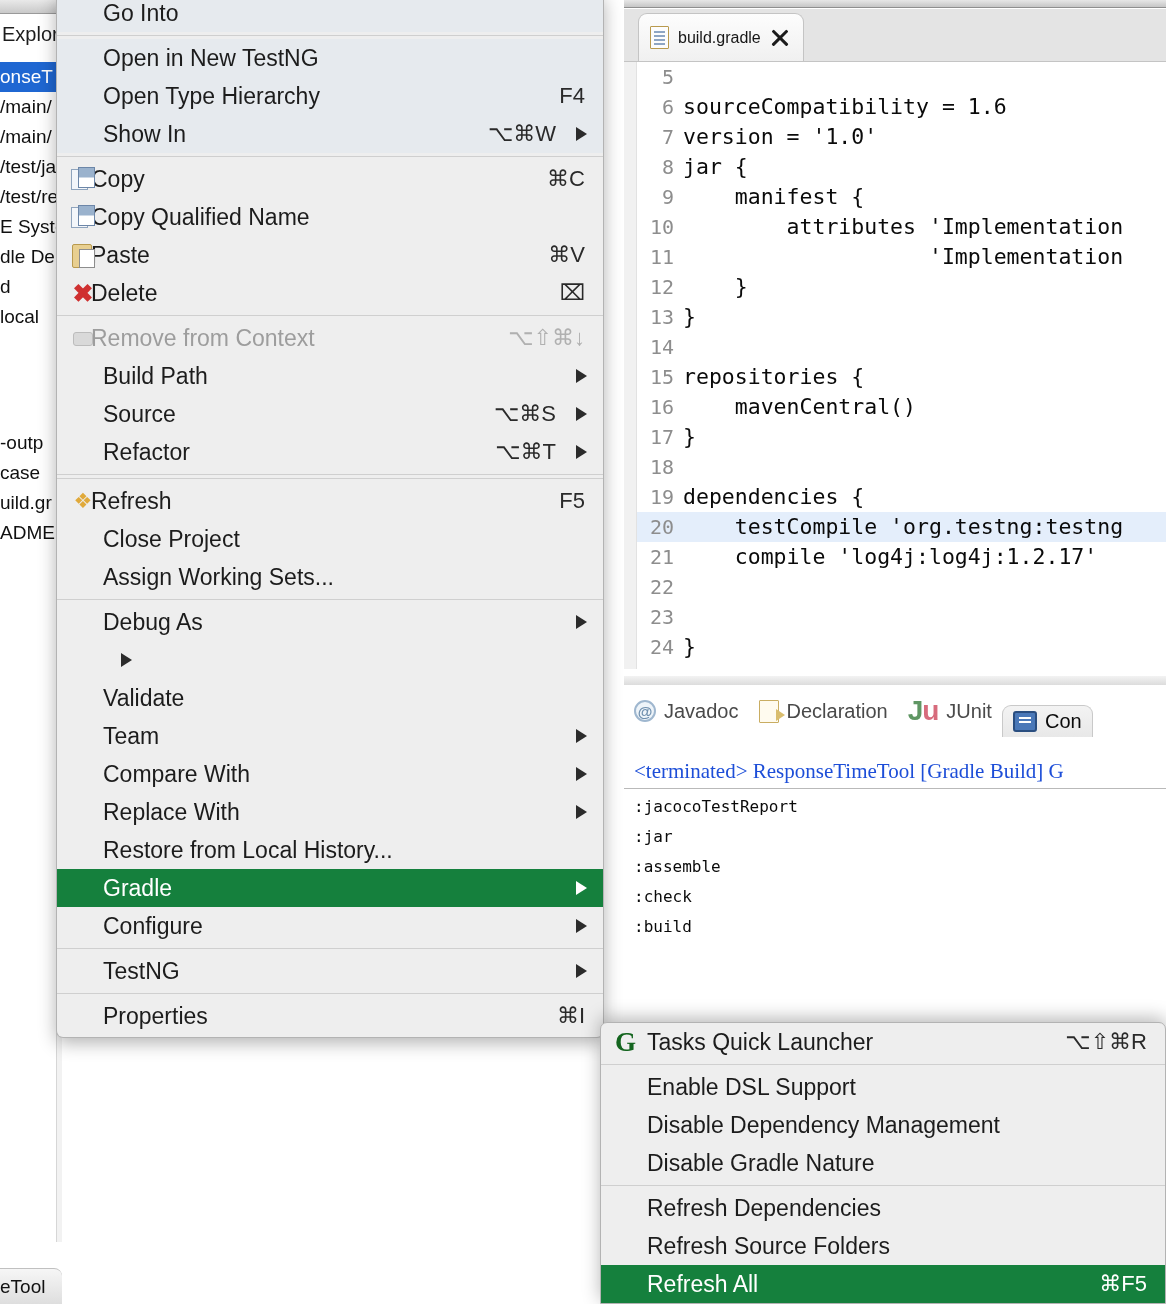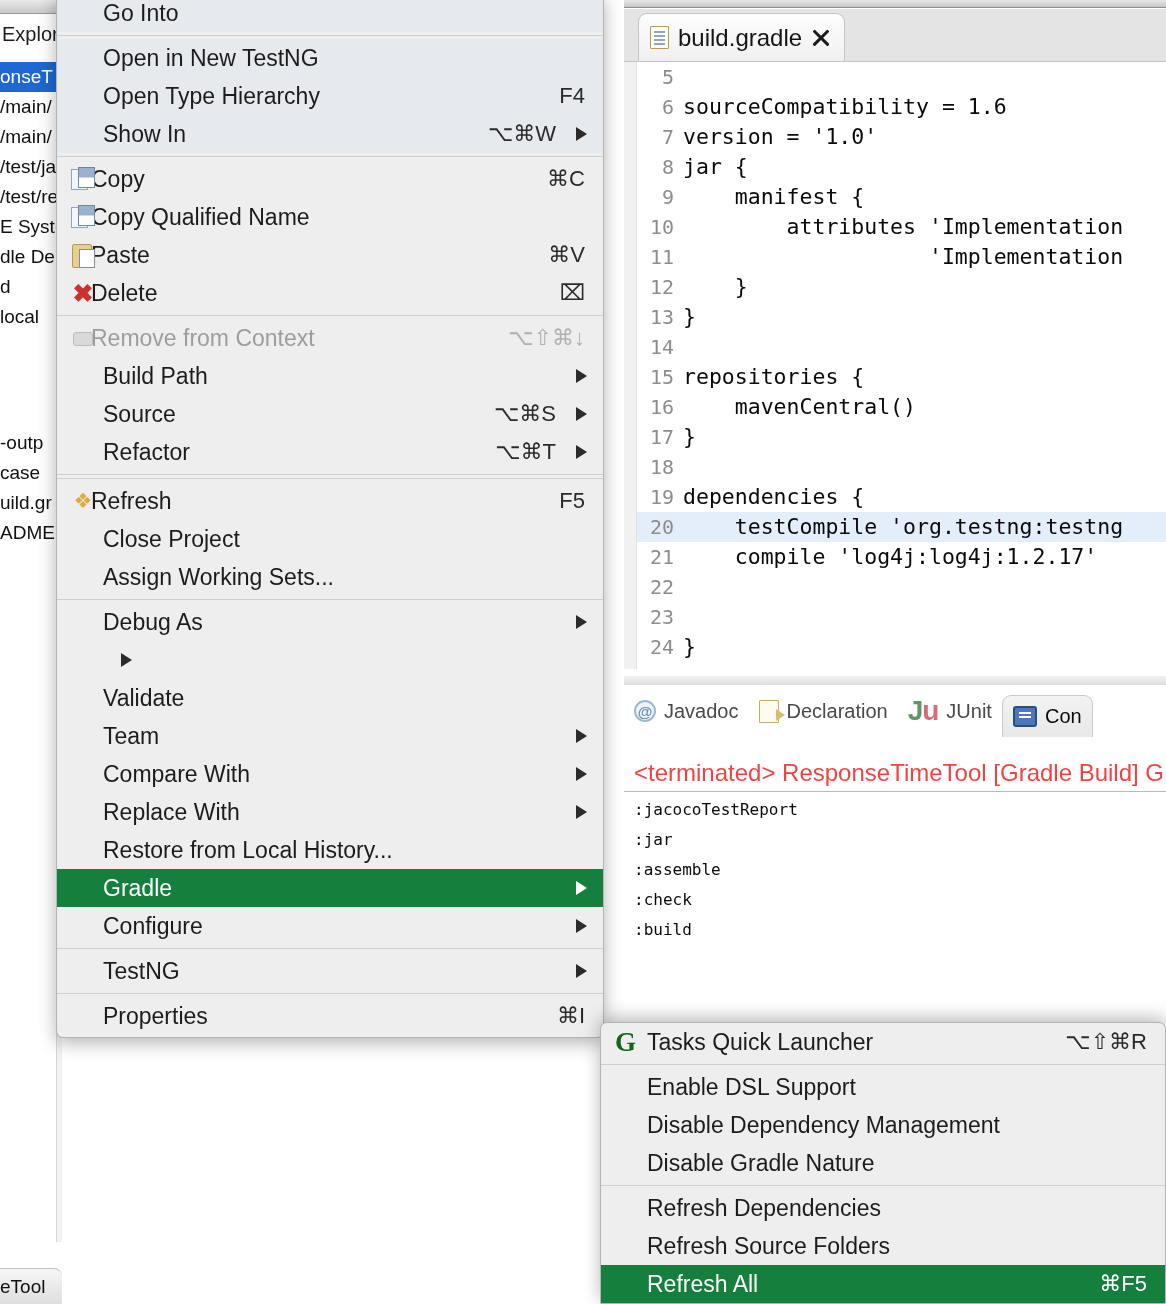--- a/index.html
+++ b/index.html
@@ -77,21 +77,21 @@
   .file-icon {
     width: 19px; height: 23px; background: #fdfdfd;
     border: 1.6px solid #b99a4e; border-radius: 1px;
     position: relative; flex: none;
   }
   .file-icon::before {
     content: ""; position: absolute; left: 3px; top: 4px;
     width: 11px; height: 1.6px; background: #8fa6c4;
     box-shadow: 0 4px 0 #8fa6c4, 0 8px 0 #8fa6c4, 0 12px 0 #8fa6c4;
   }
-  .editor-tab-label { font-size: 24px; color: #161616; white-space: nowrap; }
+  .editor-tab-label { font-size: 16px; color: #161616; white-space: nowrap; }
   .tab-close {
     width: 20px; height: 20px; position: relative; flex: none; cursor: pointer;
   }
   .tab-close::before, .tab-close::after {
     content: ""; position: absolute; left: 50%; top: 50%;
     width: 21px; height: 3.2px; background: #1b1b1b; border-radius: 1px;
   }
   .tab-close::before { transform: translate(-50%,-50%) rotate(45deg); }
   .tab-close::after  { transform: translate(-50%,-50%) rotate(-45deg); }
 
@@ -131,21 +131,21 @@
     background: #ffffff; display: flex; align-items: flex-end;
   }
   .view-tab {
     height: 52px; display: flex; align-items: center; gap: 8px;
     padding: 0 10px; font-size: 20px; color: #4a4a4a; white-space: nowrap;
   }
   .view-tab.active {
     background: linear-gradient(#f3f3f3, #e8e8e8);
     border: 1px solid #c9c9c9; border-bottom: none;
     border-top-left-radius: 9px; border-top-right-radius: 9px;
-    color: #0a0a0a; height: 42px;
+    color: #0a0a0a; height: 32px;
   }
   .ic-at {
     width: 22px; height: 22px; border-radius: 50%;
     border: 2px solid #9fb7cf; color: #6f8fae; font-size: 15px;
     display: flex; align-items: center; justify-content: center;
     background: #eef4f9; flex: none; font-weight: bold;
   }
   .ic-decl {
     width: 20px; height: 23px; background: #fffbef;
     border: 1.6px solid #c9ad62; border-radius: 1px;
@@ -168,23 +168,24 @@
     content: ""; position: absolute; left: 4px; top: 4px;
     width: 12px; height: 2px; background: #fff;
     box-shadow: 0 4px 0 #fff, 0 8px 0 -2px #fff;
   }
 
   .console-body {
     position: absolute; left: 0; top: 61px; width: 542px; height: 567px;
     background: #ffffff; overflow: hidden;
   }
   .console-title {
-    font-size: 24px; color: #ef4444; white-space: nowrap;
+    font-size: 21px; color: #1d4ed8; white-space: nowrap;
     padding: 22px 0 4px 10px; border-bottom: 1px solid #b9b9b9;
     margin: 0 0 0 0;
+    font-family: Liberation Serif, serif;
   }
   .console-lines {
     font-family: "DejaVu Sans Mono", monospace;
     font-size: 16px; line-height: 30px; color: #0a0a0a;
     padding: 3px 0 0 10px; white-space: pre;
   }
 
   
   .menu {
     position: absolute; left: 56px; top: -6px; width: 548px;

